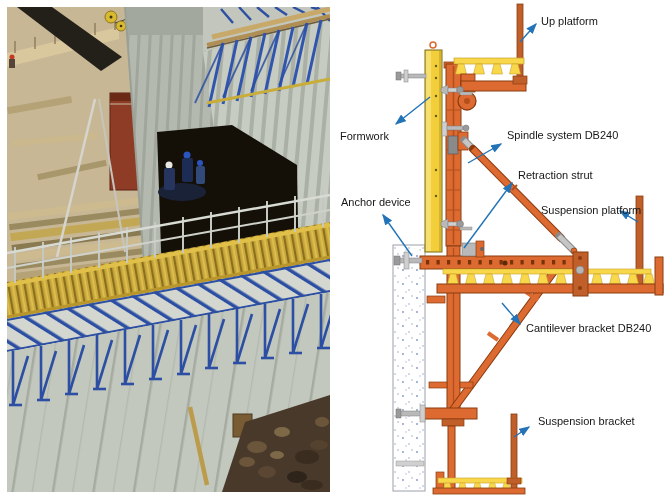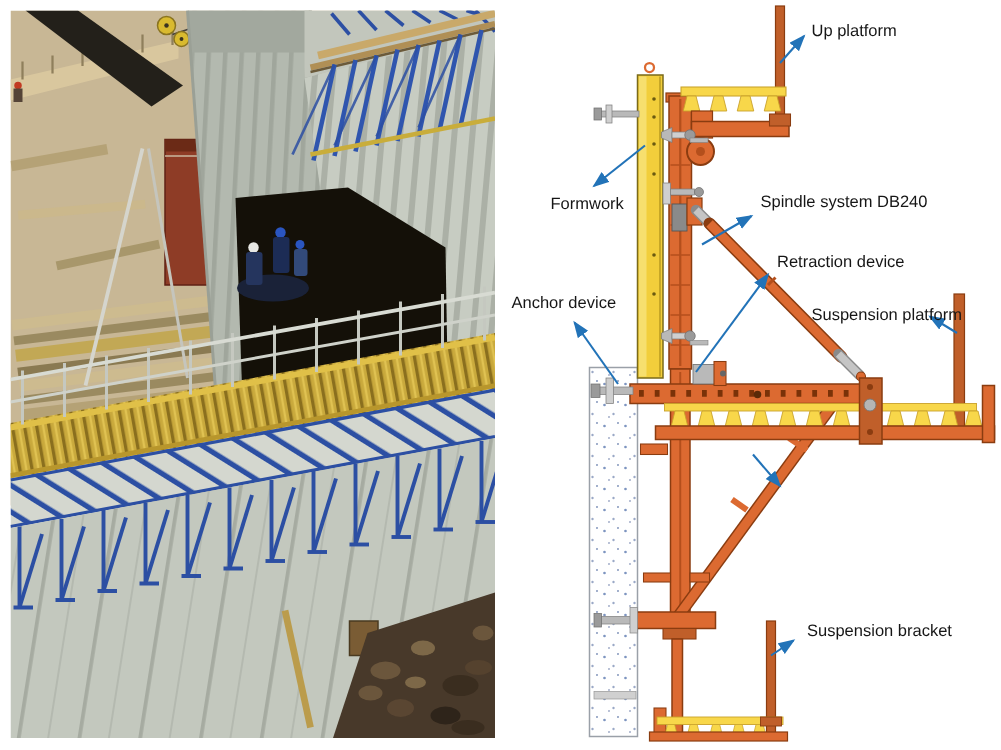--- a/index.html
+++ b/index.html
@@ -419,20 +419,21 @@
         <line x1="138" y1="163" x2="171" y2="144" marker-end="url(#ah)"></line>
         <line x1="134" y1="248" x2="182" y2="183" marker-end="url(#ah)"></line>
         <line x1="82" y1="256" x2="53" y2="215" marker-end="url(#ah)"></line>
         <line x1="308" y1="222" x2="290" y2="211" marker-end="url(#ah)"></line>
         <line x1="172" y1="303" x2="190" y2="324" marker-end="url(#ah)"></line>
         <line x1="184" y1="437" x2="199" y2="427" marker-end="url(#ah)"></line>
       </g>
     </svg>
 
     <div class="lbl" style="left:211px;top:15px">Up platform</div>
-    <div class="lbl" style="left:37px;top:130px">Formwork</div>
+    <div class="lbl" style="left:10px;top:130px">Formwork</div>
     <div class="lbl" style="left:177px;top:129px">Spindle system DB240</div>
-    <div class="lbl" style="left:188px;top:169px">Retraction device</div>
+    <div class="lbl" style="left:188px;top:169px">Retraction strut</div>
     <div class="lbl" style="left:11px;top:196px">Anchor device</div>
     <div class="lbl" style="left:211px;top:204px">Suspension platform</div>
+    <div class="lbl" style="left:196px;top:322px">Cantilever bracket DB240</div>
     <div class="lbl" style="left:208px;top:415px">Suspension bracket</div>
   </div>
 </div>
 
 </body></html>

